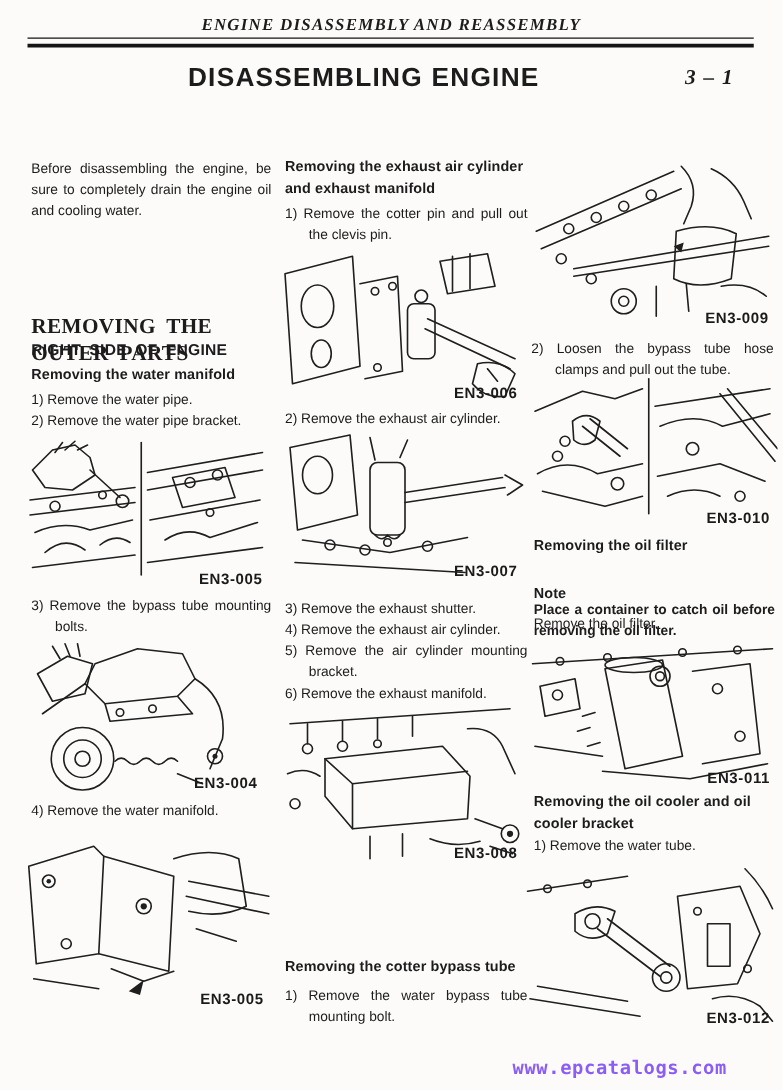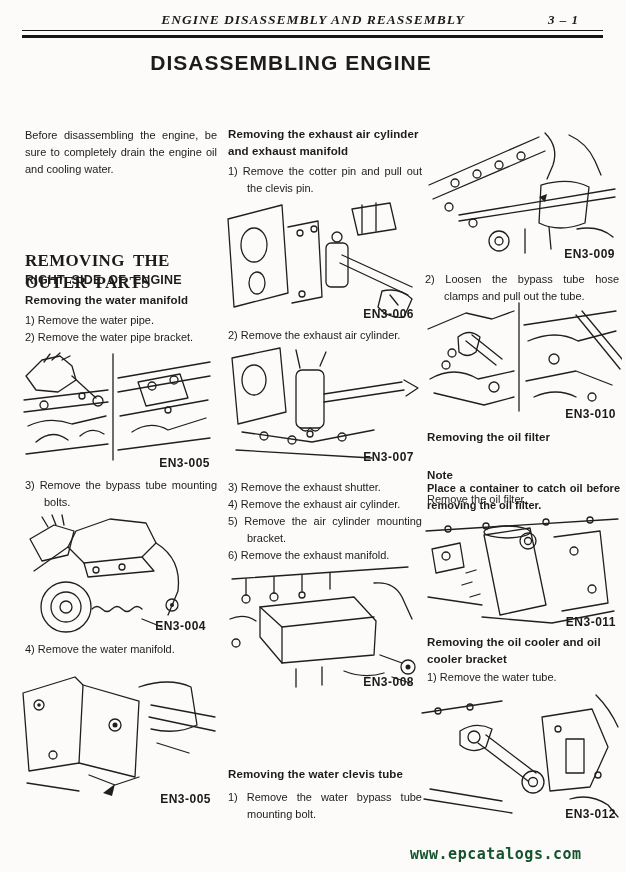--- a/index.html
+++ b/index.html
@@ -10,21 +10,21 @@
     font-family:"Liberation Sans", sans-serif;
   }
   .abs { position:absolute; }
   
   .running-title {
     font-family:"Liberation Serif", serif; font-style:italic; font-weight:600;
     font-size:13.5px; letter-spacing:1px; text-align:center; white-space:nowrap;
   }
   .page-number {
     font-family:"Liberation Serif", serif; font-style:italic; font-weight:700;
-    font-size:13px; letter-spacing:1px;
+    font-size:17px; letter-spacing:1px;margin-top:40px;
   }
   .rule { background:#151515; }
   .main-title { font-size:21px; font-weight:bold; letter-spacing:1px; text-align:center; width:582px; }
   
   .body-text { font-size:11px; line-height:1.55; text-align:justify; }
   .step { padding-left:19px; text-indent:-19px; }
   .h-serif {
     font-family:"Liberation Serif", serif; font-weight:bold; font-size:17px;
     line-height:1.3; letter-spacing:0.3px; word-spacing:4px;margin-top:31px;
   }
@@ -38,21 +38,21 @@
     stroke:#1f1f1f; stroke-width:1.3; fill:none; stroke-linecap:round; stroke-linejoin:round;
   }
   .fig svg .f { fill:#1f1f1f; stroke:none; }
   .fig-label {
     position:absolute; right:6px; bottom:2px;
     font-size:12px; font-weight:bold; letter-spacing:0.5px; color:#1a1a1a;margin-left:40px;
   }
   
   .footer-url {
     font-family:"DejaVu Sans Mono", monospace; font-weight:bold;
-    font-size:15px; letter-spacing:0.5px; color:#14532d; text-decoration:none;
+    font-size:15px; letter-spacing:0.5px; color:#8b5cf6; text-decoration:none;
   }
 </style>
 </head>
 <body>
 
 <div class="page">
 
   <div class="abs running-title" style="left:113px; top:12px; width:400px;">ENGINE DISASSEMBLY AND REASSEMBLY</div>
   <div class="abs page-number" style="left:548px; top:12px;">3 – 1</div>
   <div class="abs rule" style="left:22px; top:30px; width:581px; height:1.4px;"></div>
@@ -209,21 +209,21 @@
         <circle class="f" cx="184" cy="106" r="2.5"></circle>
       <path d="M168 116 L186 122"></path>
       <path d="M6 58 Q20 52 32 60"></path>
       <circle cx="12" cy="82" r="4"></circle>
       <path d="M72 108 L72 126 M98 106 L98 124"></path>
       <path d="M120 110 Q140 118 160 112"></path>
     </svg>
     <figcaption class="fig-label">EN3-008</figcaption>
   </figure>
 
-  <h4 class="abs h-sans" style="left:228px; top:766px; width:194px;">Removing the water clevis tube</h4>
+  <h4 class="abs h-sans" style="left:228px; top:766px; width:194px;">Removing the cotter bypass tube</h4>
 
   <div class="abs body-text step" style="left:228px; top:789px; width:194px;">1) Remove the water bypass tube mounting bolt.</div>
 
   <figure class="fig" style="left:427px; top:127px; width:194px; height:136px;">
     <svg viewBox="0 0 194 136">
       <path d="M2 58 L112 10 M6 72 L118 24"></path>
       <circle cx="28" cy="56" r="4"></circle>
         <circle cx="50" cy="47" r="4"></circle>
         <circle cx="72" cy="38" r="4"></circle>
         <circle cx="94" cy="29" r="4"></circle>

